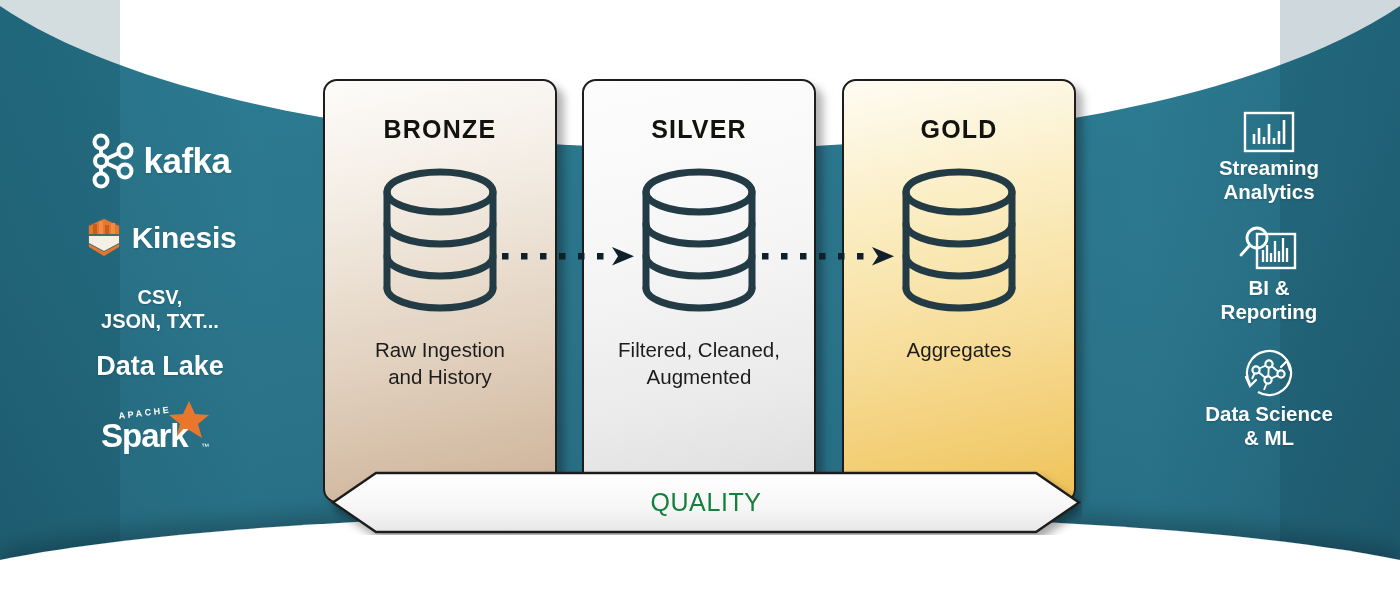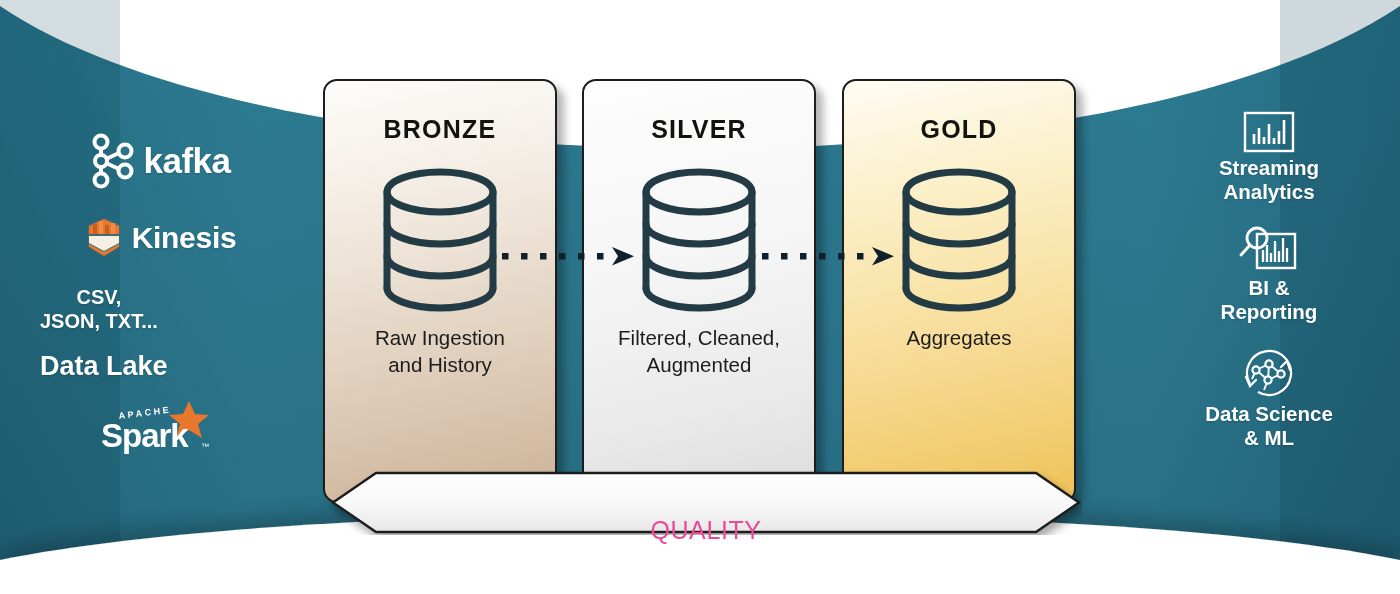--- a/index.html
+++ b/index.html
@@ -9,21 +9,21 @@
     font-family:"Liberation Sans", sans-serif;
   }
   #stage{position:absolute;inset:0;width:1400px;height:594px;}
 
   
   .bg-svg{position:absolute;left:0;top:0;width:1400px;height:594px;}
 
   
   .sources{
     position:absolute;left:40px;top:132px;width:240px;
-    display:flex;flex-direction:column;align-items:flex-start;
+    display:flex;flex-direction:column;align-items:center;
     gap:0px;color:#ffffff;
   }
   .src-row{display:flex;align-items:center;justify-content:center;width:100%;}
   .src-text{
     text-align:center;color:#fff;font-weight:bold;line-height:1.18;
     text-shadow:0 1px 2px rgba(0,0,0,.18);
   }
   .kafka-word{font-size:35px;font-weight:bold;letter-spacing:-.5px;color:#fff;
     text-shadow:0 1px 2px rgba(0,0,0,.18);}
   .kinesis-word{font-size:30px;font-weight:bold;color:#fff;letter-spacing:-.3px;
@@ -43,21 +43,21 @@
   .card-bronze{left:323px;background:linear-gradient(168deg,#fdfcfa 0%,#f3ece3 28%,#e2d2c0 62%,#cdb197 100%);}
   .card-silver{left:582px;background:linear-gradient(168deg,#fdfdfd 0%,#f6f6f6 40%,#eaeaea 75%,#dcdcdc 100%);}
   .card-gold{left:842px;background:linear-gradient(168deg,#fefcf3 0%,#fbeec4 30%,#f6da92 65%,#efc257 100%);}
 
   .card-title{
     margin-top:34px;font-size:25px;font-weight:bold;color:#12120f;
     letter-spacing:1.2px;
   }
   .card-icon{margin-top:20px;}
   .card-caption{
-    margin-top:4px;font-size:20.5px;color:#1c1c1c;text-align:center;
+    margin-top:16px;font-size:20.5px;color:#1c1c1c;text-align:center;
     line-height:1.34;font-weight:400;
   }
 
   
   .connector{position:absolute;top:243px;height:26px;}
   .conn-1{left:500px;width:150px;}
   .conn-2{left:760px;width:150px;}
 
   
   .consumers{
@@ -66,24 +66,24 @@
   }
   .consumer{display:flex;flex-direction:column;align-items:center;}
   .consumer-label{
     color:#fff;font-size:20.5px;font-weight:bold;text-align:center;
     line-height:1.17;text-shadow:0 1px 2px rgba(0,0,0,.18);
   }
 
   
   .quality{position:absolute;left:330px;top:470px;width:752px;height:65px;}
   .quality-label{
-    position:absolute;left:0;top:498px;width:752px;height:65px;
+    position:absolute;left:0;top:470px;width:752px;height:65px;
     margin-left:330px;
     display:flex;align-items:center;justify-content:center;
-    font-size:25px;color:#ec4899;letter-spacing:.6px;
+    font-size:25px;color:#15803d;letter-spacing:.6px;
     pointer-events:none;
   }
 </style>
 </head>
 <body>
 
 <div id="stage">
 
   <svg class="bg-svg" viewBox="0 0 1400 594">
     <defs>

